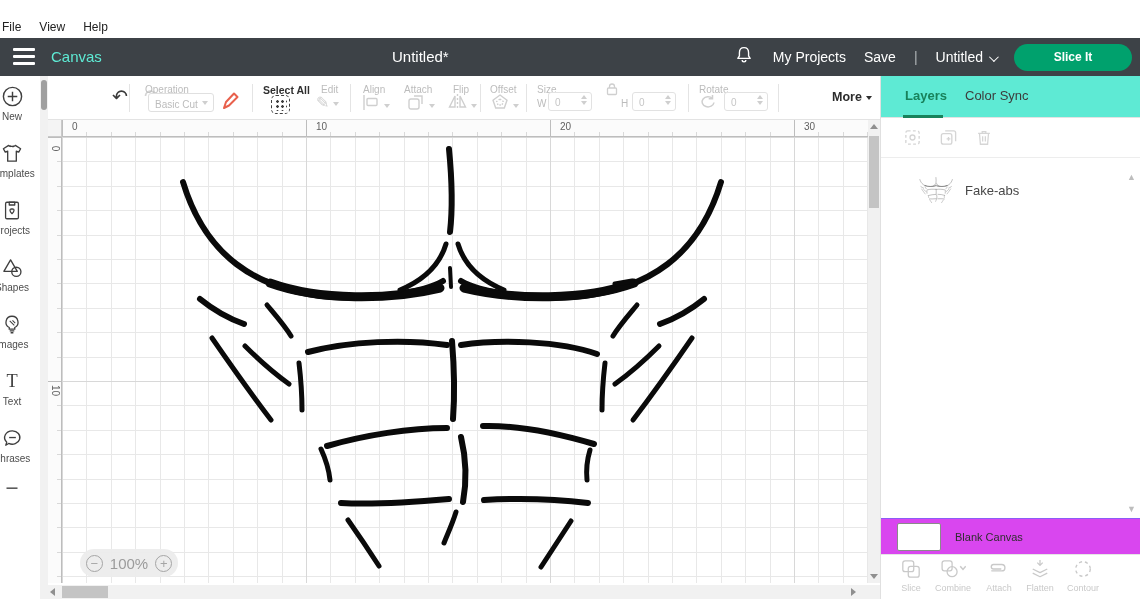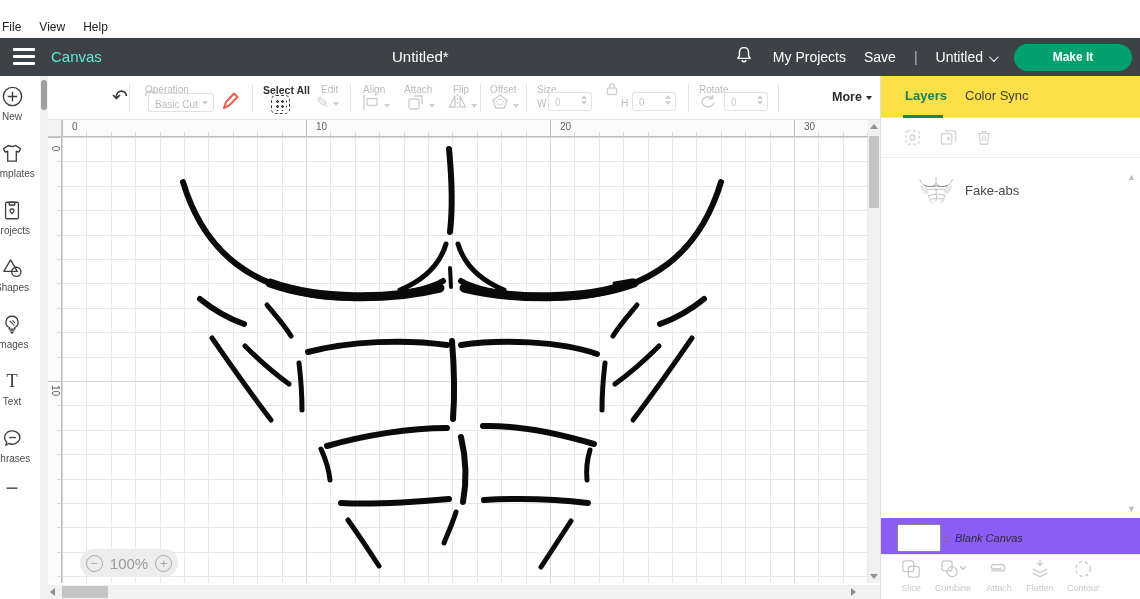--- a/index.html
+++ b/index.html
@@ -92,33 +92,33 @@
   .hscroll { position:absolute; left:40px; top:585px; width:840px; height:14px; background:#f1f1f1; }
   .hscroll .thumb { position:absolute; left:22px; top:1px; width:46px; height:12px; background:#c4c4c4; }
   .tri { position:absolute; width:0; height:0; }
   .tri.up   { border-left:4px solid transparent; border-right:4px solid transparent; border-bottom:5px solid #8f8f8f; }
   .tri.down { border-left:4px solid transparent; border-right:4px solid transparent; border-top:5px solid #8f8f8f; }
   .tri.left { border-top:4px solid transparent; border-bottom:4px solid transparent; border-right:5px solid #8f8f8f; }
   .tri.right{ border-top:4px solid transparent; border-bottom:4px solid transparent; border-left:5px solid #8f8f8f; }
 
   
   .panel { position:absolute; left:880px; top:76px; width:260px; height:523px; background:#fff; border-left:1px solid #e0e0e0; }
-  .ptabs { position:absolute; left:0; top:0; width:260px; height:42px; border-bottom:1px solid #e3e3e3; background:#fde047; }
+  .ptabs { position:absolute; left:0; top:0; width:260px; height:42px; border-bottom:1px solid #e3e3e3; background:#5eead4; }
   .ptab { position:absolute; top:12px; font-size:13px; background:none; border:none; }
   .ptab.active { color:#18825b; font-weight:bold; }
   .ptab.idle { color:#3c3c3c; }
   .ptab-underline { position:absolute; left:22px; top:39px; width:40px; height:3px; background:#18825b; }
   .picons { position:absolute; left:0; top:42px; width:260px; height:40px; border-bottom:1px solid #ededed; }
   .picons .pi { position:absolute; top:10px; background:none; border:none; color:#d5d5d5; }
   .layerlist { position:absolute; left:0; top:82px; width:260px; height:360px; background:#fff; }
   .layerrow { position:absolute; left:0; top:14px; width:260px; height:36px; display:flex; align-items:center; cursor:pointer; }
   .layerrow .thumb { margin-left:38px; color:#555; }
   .layerrow .lname { margin-left:12px; font-size:13px; color:#474747; }
   .listcaret { position:absolute; right:5px; font-size:9px; color:#bdbdbd; }
-  .matrow { position:absolute; left:0; top:442px; width:260px; height:36px; background:#8b5cf6; border-top:4px solid #8b5cf6; display:flex; align-items:center;font-style:italic; }
+  .matrow { position:absolute; left:0; top:442px; width:260px; height:36px; background:#d946ef; border-top:1px solid #8b5cf6; display:flex; align-items:center; }
   .matswatch { margin-left:16px; width:44px; height:28px; background:#fff; border:1.5px solid #8a8a8a; border-radius:2px; }
   .matlabel { margin-left:14px; font-size:11px; color:#2e2e2e; }
   .actionbar { position:absolute; left:0; top:478px; width:260px; height:45px; background:#fff; border-top:1px solid #e5e5e5; }
   .action { position:absolute; top:4px; width:44px; text-align:center; background:none; border:none; color:#c9c9c9; }
   .action .alabel { display:block; font-size:9px; color:#c9c9c9; margin-top:1px; }
   .action svg { display:inline-block; }
 </style>
 </head>
 <body>
 
@@ -143,21 +143,21 @@
       <span>
         <svg width="22" height="22" viewBox="0 0 24 24" fill="none" stroke="#fff" stroke-width="1.5" stroke-linejoin="round">
           <path d="M12,4 C8.6,4 7,6.6 7,9.6 L7,13 L5.3,15.7 L18.7,15.7 L17,13 L17,9.6 C17,6.6 15.4,4 12,4 Z"></path>
           <path d="M10,17.5 a2,2 0 0 0 4,0"></path>
         </svg>
       </span>
       <span class="h-link">My Projects</span>
       <span class="h-link">Save</span>
       <span class="h-sep">|</span>
       <span class="h-link"><span>Untitled</span><i class="chev"></i></span>
-      <button class="makeit">Make It</button>
+      <button class="makeit">Slice It</button>
     </div>
   </div>
 
   <div class="toolbar">
     <button class="undo">↶</button>
     <button class="redo">↷</button>
     <div class="tsep" style="left:81px"></div>
 
     <span class="tlabel" style="left:97px">Operation</span>
     <button class="opbox"><span>Basic Cut</span><i class="tcaret"></i></button>

